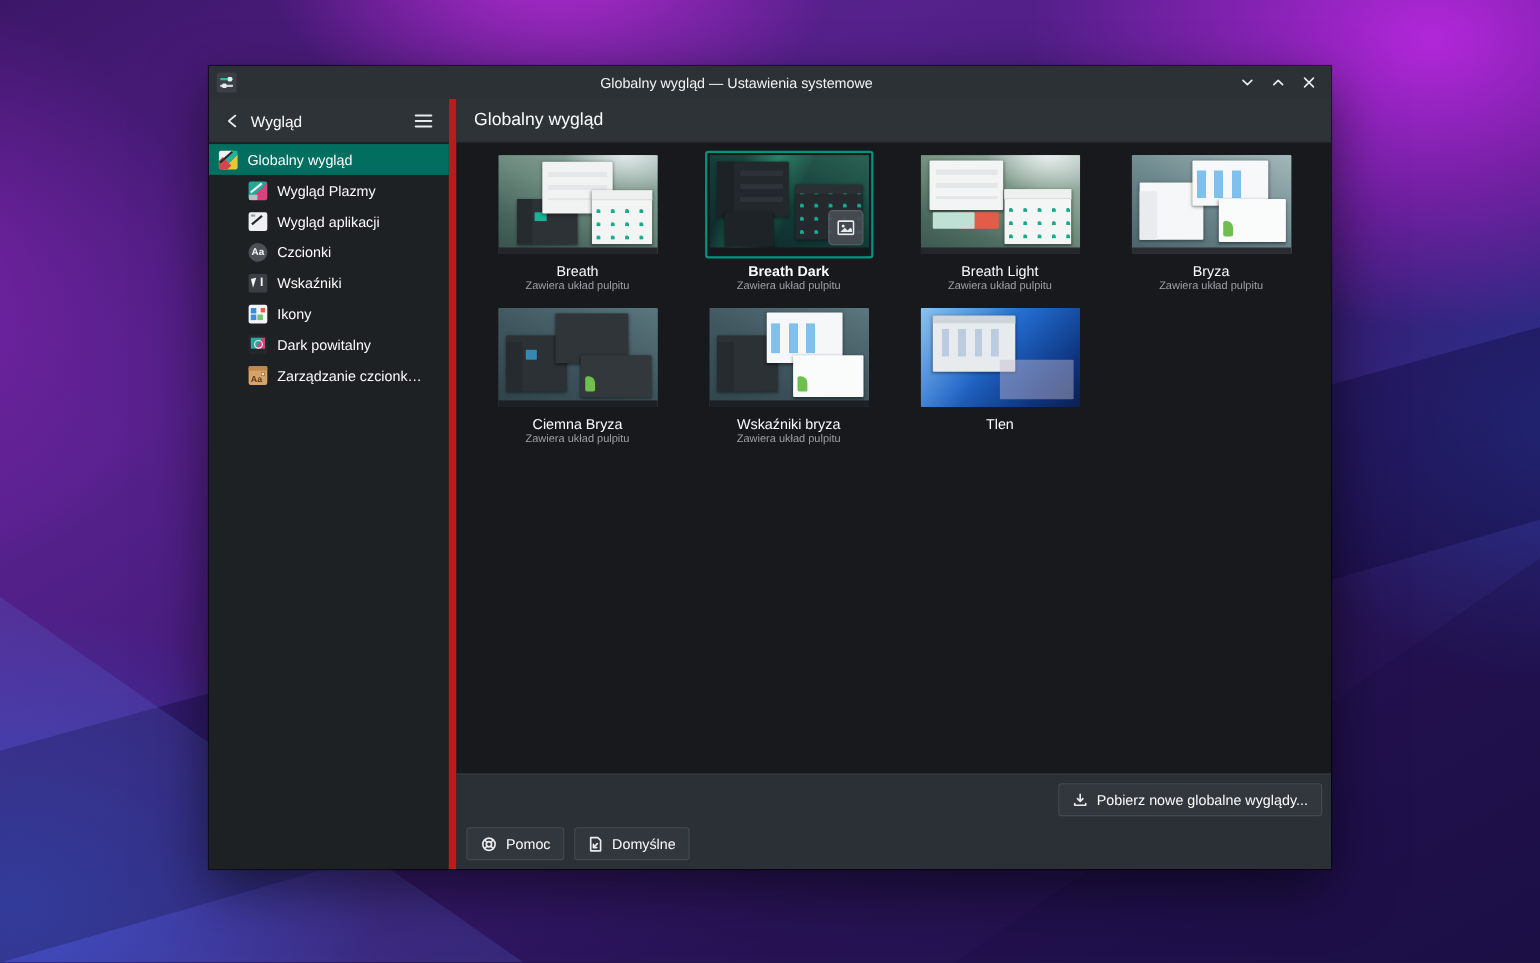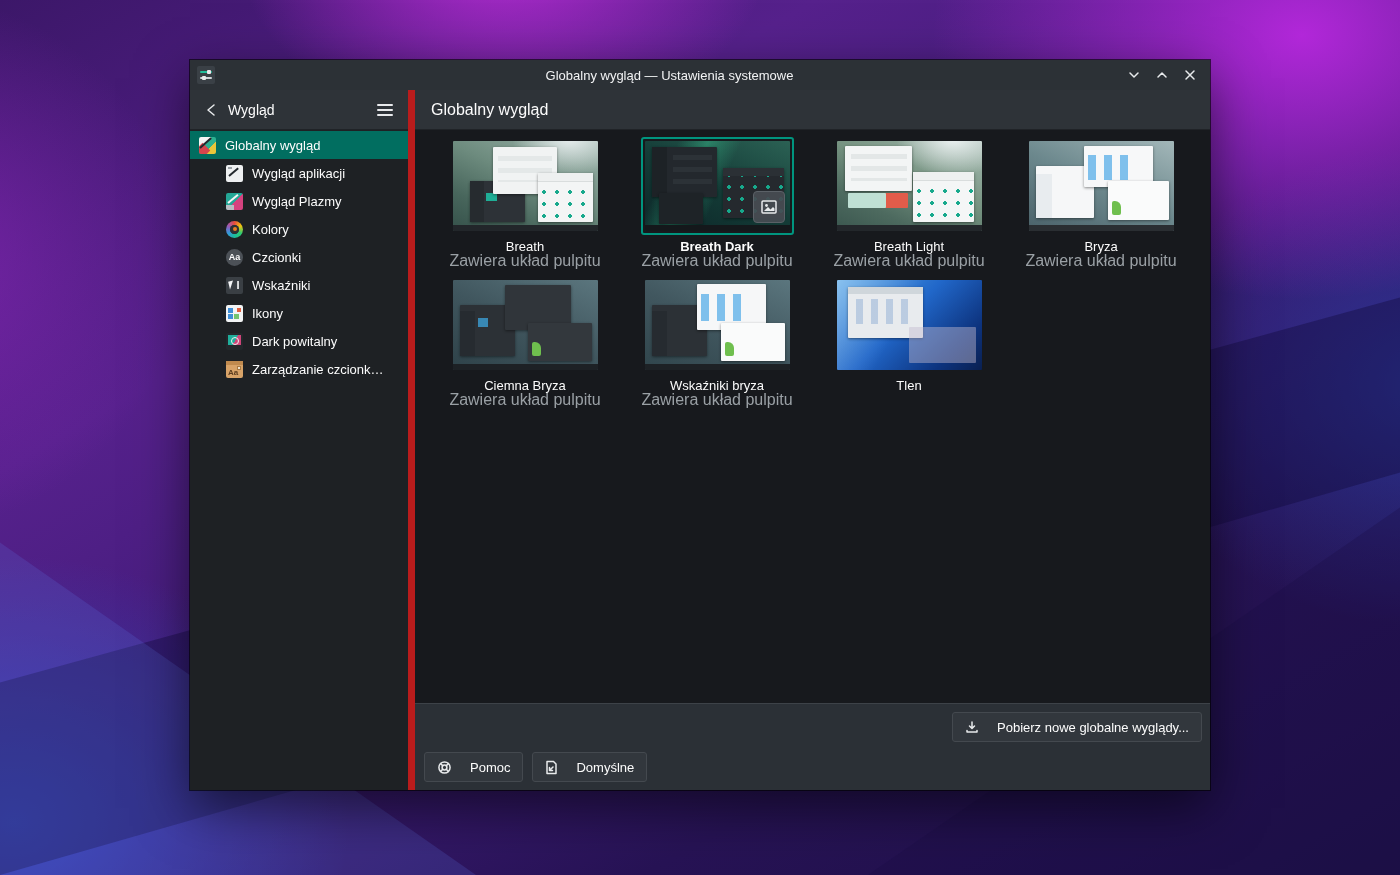--- a/index.html
+++ b/index.html
@@ -106,21 +106,21 @@
   }
   .content-title { font-size:16px; color:#fcfcfc; }
   .view { flex:1; background:#17191d; position:relative; overflow:hidden; padding:7px 0 0 14px; }
   .theme-grid { display:flex; flex-wrap:wrap; width:790px; }
   .theme-cell { width:192px; height:139px; display:flex; flex-direction:column; align-items:center; cursor:default; }
   .thumb-frame { padding:2px; border:2px solid transparent; border-radius:3px; }
   .theme-cell.selected .thumb-frame { border-color:#00957f; }
   .thumb { width:145px; height:90px; position:relative; overflow:hidden; border-radius:1px; }
   .t-name { margin-top:4px; font-size:13px; color:#fcfcfc; line-height:15px; }
   .theme-cell.selected .t-name { font-weight:bold; }
-  .t-sub { font-size:16px; color:#9aa0a5; line-height:13px; }
+  .t-sub { font-size:10px; color:#9aa0a5; line-height:13px; }
   .w { position:absolute; border-radius:1px; box-shadow:0 1px 3px rgba(0,0,0,.45); }
   .bar { position:absolute; left:0; right:0; bottom:0; height:6px; }
   .dots-teal { background-image:radial-gradient(circle 2px at 6px 7px, #17a98c 90%, transparent); background-size:13px 12px; }
   .dots-blue { background-image:radial-gradient(circle 2px at 6px 7px, #3daee9 90%, transparent); background-size:13px 12px; }
 
   
   .t-breath { background:radial-gradient(95px 65px at 80% -4%, #e9eff0 0%, rgba(233,239,240,0) 60%), linear-gradient(205deg,#9db4ab 0%, #6d8b7e 45%, #48665c 75%, #35514a 100%); }
   .t-breath .w1 { left:12%; bottom:10%; width:38%; height:46%; background:#2d3237; }
   .t-breath .w1::before { content:""; position:absolute; left:0; top:0; bottom:0; width:26%; background:#262b2f; }
   .t-breath .w1::after { content:""; position:absolute; left:30%; top:30%; width:20%; height:20%; background:#1fae96; }
@@ -192,21 +192,21 @@
   .t-tlen .w1::after { content:""; position:absolute; left:10%; top:24%; width:70%; height:50%; background:repeating-linear-gradient(90deg,#9db7d8 0 7px, transparent 7px 15px); opacity:.6; }
   .t-tlen .w2 { right:4%; bottom:8%; width:46%; height:40%; background:rgba(196,186,206,.45); box-shadow:none; }
 
   
   .footer { flex:0 0 87px; background:#2b3036; border-top:1px solid #3d4248; display:flex; flex-direction:column; }
   .footer-row1 { flex:1; display:flex; align-items:center; justify-content:flex-end; padding:0 8px; }
   .footer-row2 { flex:0 0 40px; display:flex; align-items:center; gap:9px; padding:0 9px 6px 9px; }
   .kbtn {
     height:30px; background:#32373d; border:1px solid #44494f; border-radius:3px;
     color:#fcfcfc; font-size:13px; font-family:"Liberation Sans", sans-serif;
-    display:inline-flex; align-items:center; gap:18px; padding:0 12px; cursor:default;
+    display:inline-flex; align-items:center; gap:8px; padding:0 12px; cursor:default;
   }
   .kbtn svg { display:block; }
 
   svg .st { fill:none; stroke:#e8eaec; stroke-width:1.5; stroke-linecap:round; stroke-linejoin:round; }
 </style>
 </head>
 <body>
 
 <div class="desktop">
   <div class="shard1"></div>
@@ -257,30 +257,26 @@
             <i></i>
           </div>
       </div>
       <div class="side-list">
 
         <div class="side-item sel">
           <span class="sicon i-global"></span>
           <span class="side-label">Globalny wygląd</span>
         </div>
         <div class="side-item indent">
+          <span class="sicon i-plasma"></span>
+          <span class="side-label">Wygląd Plazmy</span>
+        </div>
+        <div class="side-item indent">
           <span class="sicon i-apps"></span>
           <span class="side-label">Wygląd aplikacji</span>
-        </div>
-        <div class="side-item indent">
-          <span class="sicon i-plasma"></span>
-          <span class="side-label">Wygląd Plazmy</span>
-        </div>
-        <div class="side-item indent">
-          <span class="sicon i-colors"></span>
-          <span class="side-label">Kolory</span>
         </div>
         <div class="side-item indent">
           <span class="sicon i-fonts"></span>
           <span class="side-label">Czcionki</span>
         </div>
         <div class="side-item indent">
           <span class="sicon i-cursors"></span>
           <span class="side-label">Wskaźniki</span>
         </div>
         <div class="side-item indent">

